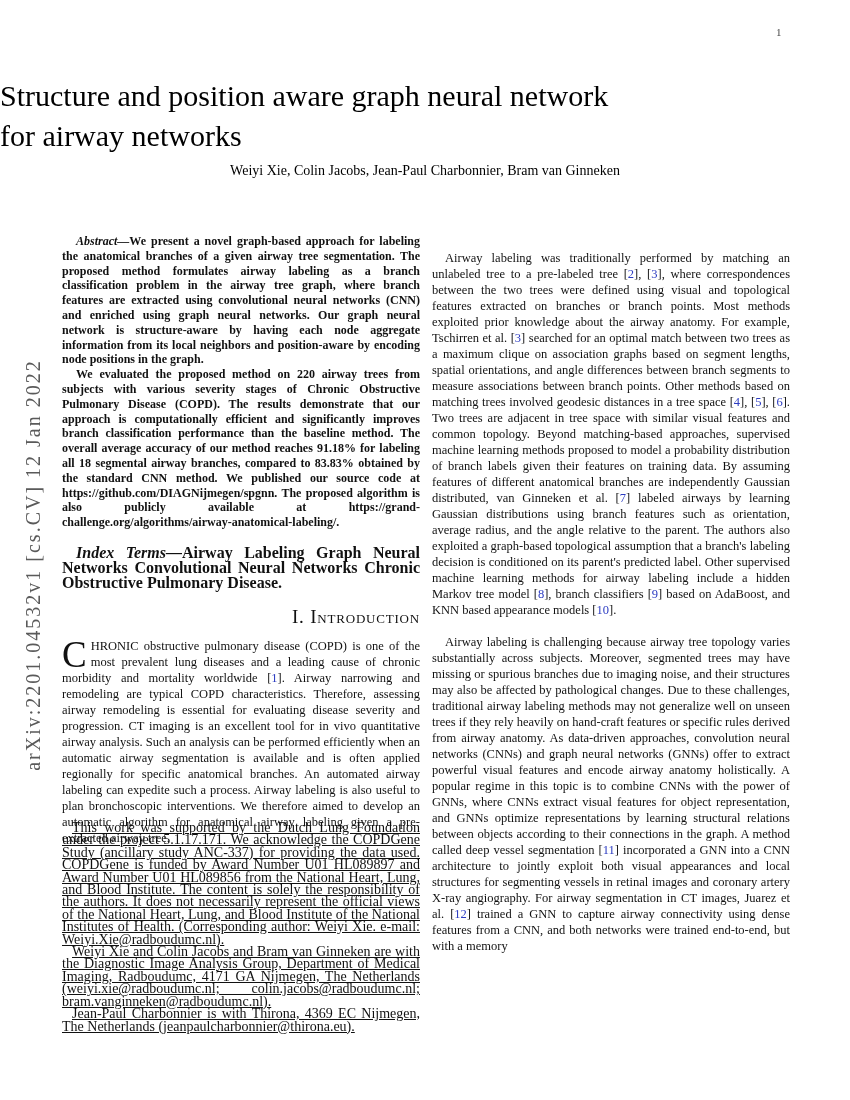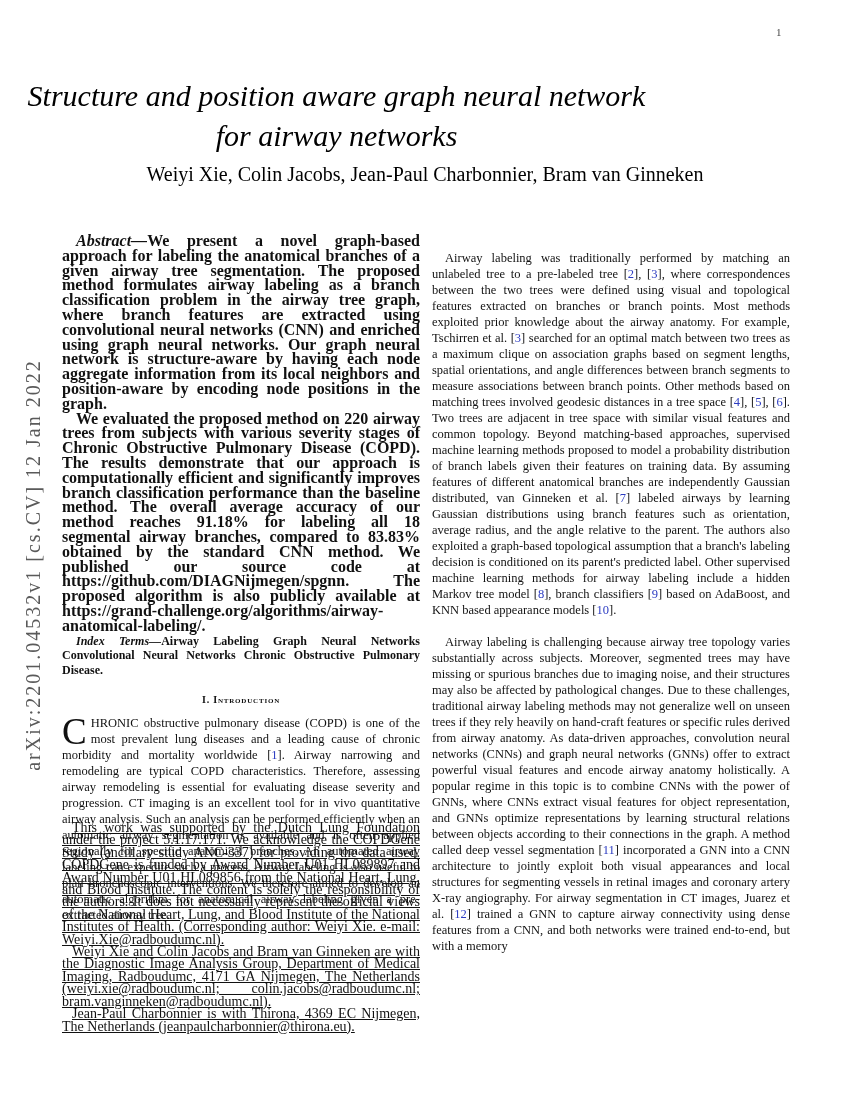--- a/index.html
+++ b/index.html
@@ -10,43 +10,43 @@
   }
   .page-number{
     position:absolute;top:26px;left:776px;font-size:11px;color:#4a4a4a;
   }
   .arxiv-sidebar{
     position:absolute;left:33px;top:565px;
     transform:translate(-50%,-50%) rotate(-90deg);
     white-space:nowrap;font-size:20px;letter-spacing:2px;color:var(--arxiv-gray,#5a5a5a);
   }
   .title{
-    position:absolute;top:76px;left:0;width:673px;text-align:center;
-    font-size:30px;line-height:40px;color:#000;font-style:italic;
+    position:absolute;top:76px;left:0;width:673px;
+    font-size:30px;line-height:40px;color:#000;
   }
   .authors{
     position:absolute;top:163px;left:0;width:850px;text-align:center;
-    font-size:20px;color:#000;
+    font-size:14px;color:#000;
   }
   .col{position:absolute;top:234px;width:358px;text-align:justify;}
   .col.left{left:62px;}
   .col.right{left:432px;}
   p{margin:0;}
   .abstract{
-    font-weight:bold;font-size:16px;line-height:14.8px;text-indent:14px;
+    font-weight:bold;font-size:12px;line-height:14.8px;text-indent:14px;
     margin-bottom:0;
   }
   .abstract .lead,.index-terms .lead{font-style:italic;font-weight:bold;}
   .index-terms{
-    font-weight:bold;font-size:12px;line-height:14.8px;text-indent:14px;
-    margin-top:0;
+    font-weight:bold;font-size:16px;line-height:14.8px;text-indent:14px;
+    margin-top:16px;
   }
   .section-heading{
-    font-size:10px;font-weight:bold;font-variant:small-caps;
-    text-align:center;letter-spacing:0.8px;margin:16px 0 10px 0;
+    font-size:19px;font-weight:normal;font-variant:small-caps;
+    text-align:right;letter-spacing:0.8px;margin:16px 0 10px 0;
   }
   .body-text{font-size:12.5px;line-height:16px;}
   .body-text.indent{text-indent:13px;margin-top:16px;}
   .col.right .body-text{margin-bottom:2px;}
   .dropcap{
     float:left;font-size:37px;line-height:29px;padding:2px 4px 0 0;
   }
   .footnotes{
     position:absolute;left:62px;top:822px;width:358px;text-align:justify;
     font-size:14px;line-height:12.4px;text-decoration:underline;

